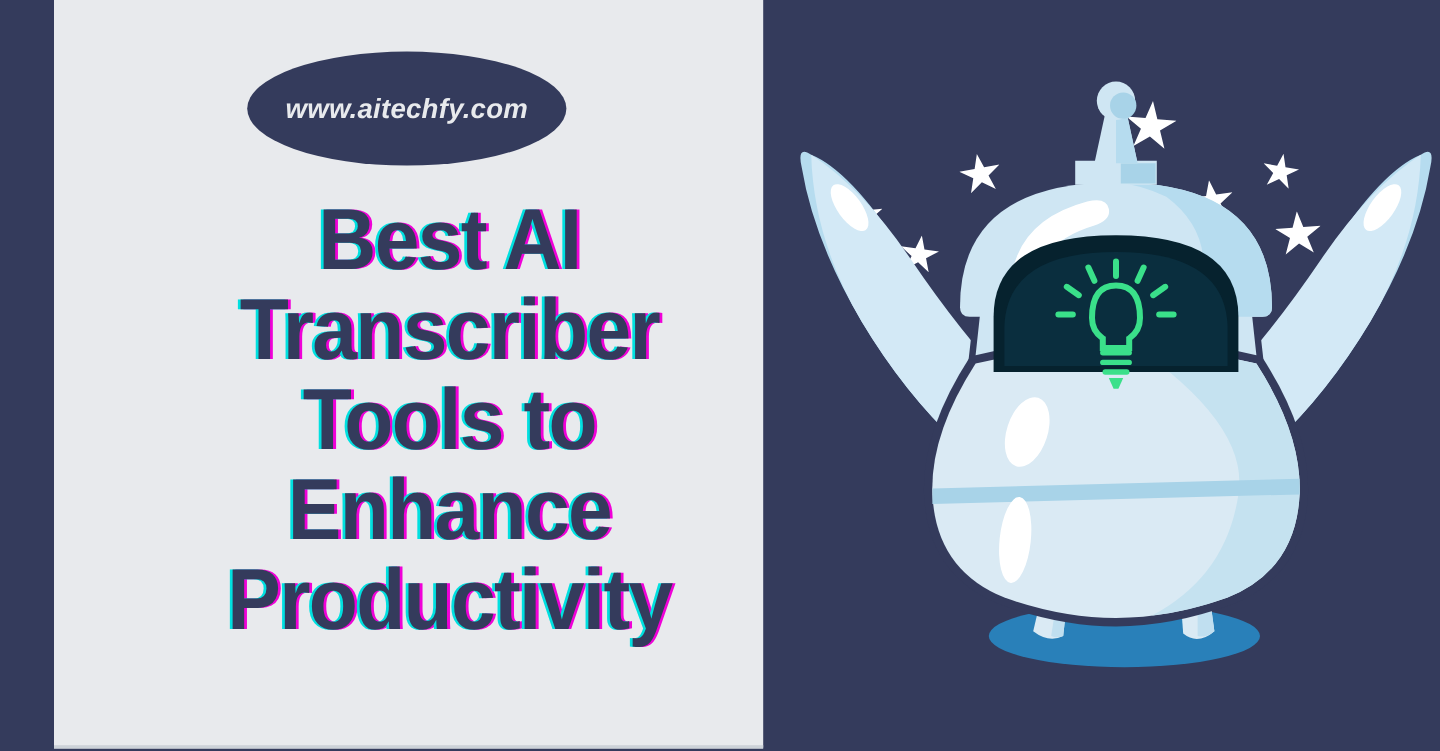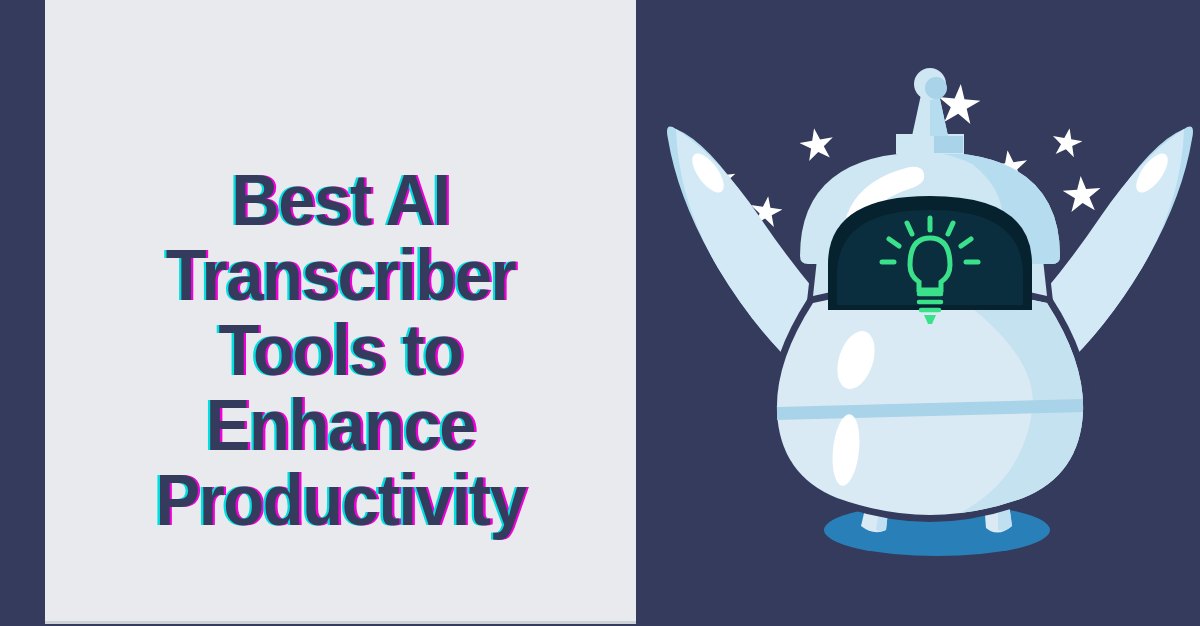--- a/index.html
+++ b/index.html
@@ -57,20 +57,21 @@
     font-family: "Liberation Sans", sans-serif;
   }
 
   
   #headline {
     position: absolute;
     left: 45px;
     top: 163px;
     width: 591px;
     text-align: center;
+    padding-left: 34px;
   }
   .headline-line {
     position: relative;
     display: block;
     font-family: "Liberation Sans Narrow", "Liberation Sans", sans-serif;
     font-weight: bold;
     font-size: 72px;
     line-height: 75px;
     color: #343b5c;
     letter-spacing: -1.5px;
@@ -107,20 +108,23 @@
   #robot svg { display:block; }
 </style>
 </head>
 <body>
 
 <div id="canvas">
 
   <div id="left-panel"></div>
   <div id="panel-bottom-edge"></div>
 
+  <div id="url-badge">
+    <span id="url-badge-text">www.aitechfy.com</span>
+  </div>
 
   <div id="headline">
     <span class="headline-line">Best AI</span>
     <span class="headline-line">Transcriber</span>
     <span class="headline-line">Tools to</span>
     <span class="headline-line">Enhance</span>
     <span class="headline-line">Productivity</span>
   </div>
 
   <div id="stars">

